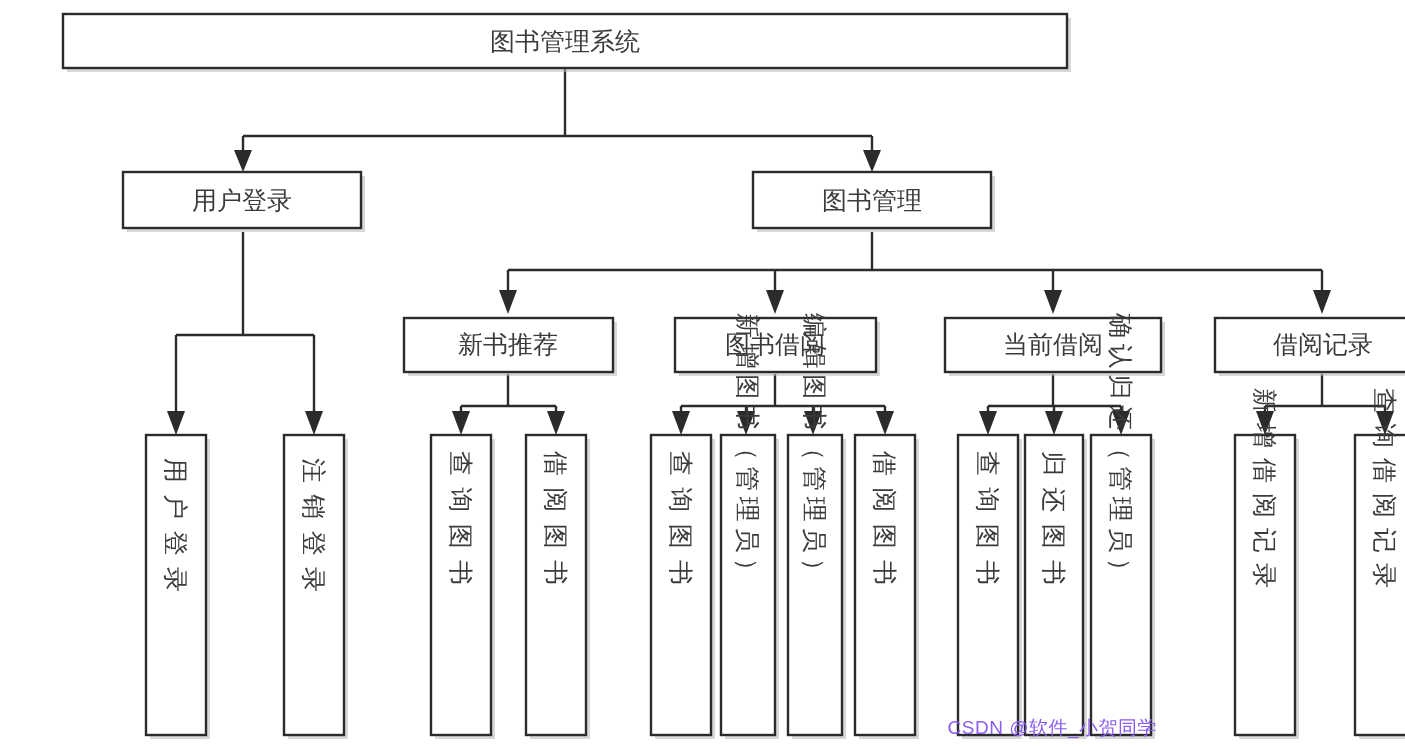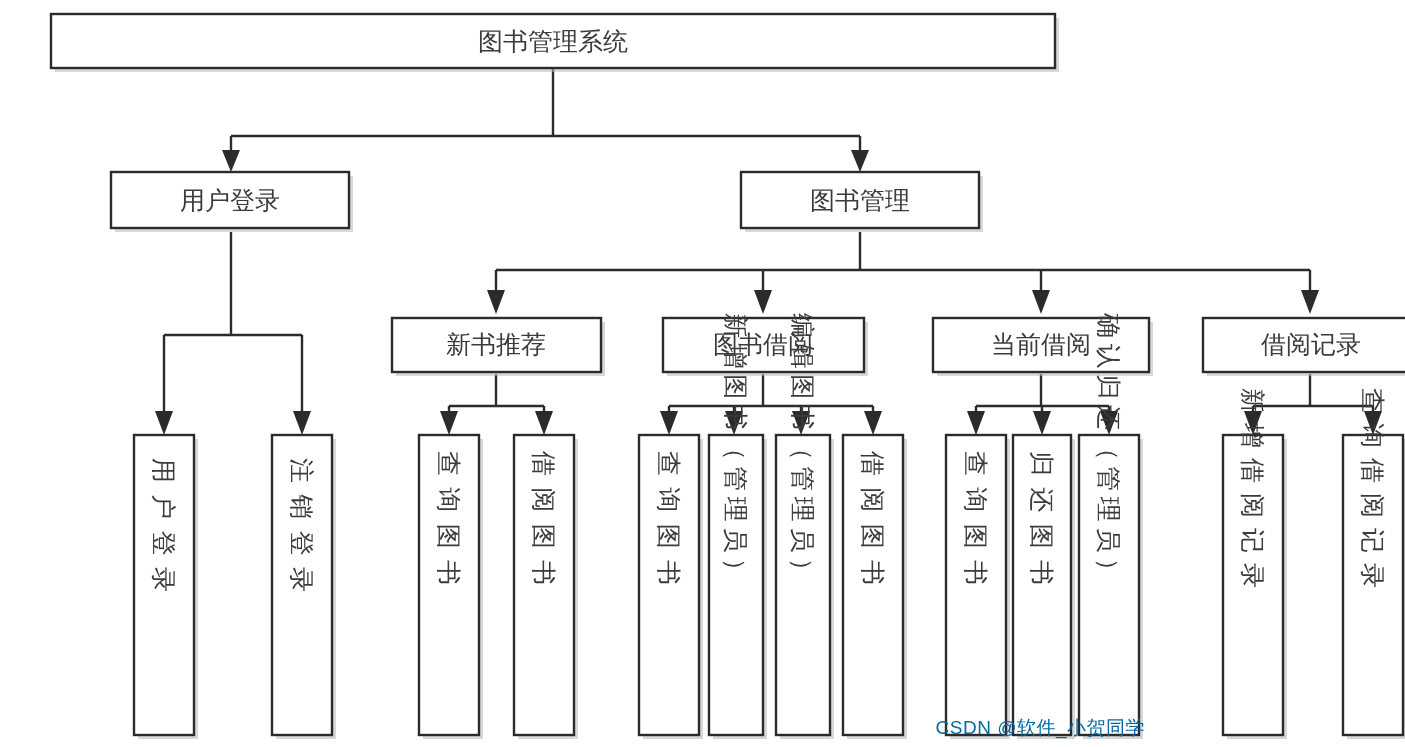--- a/index.html
+++ b/index.html
@@ -9,21 +9,21 @@
   }
   body {
     width: 1405px;
     height: 747px;
     font-family: "Liberation Sans", "DejaVu Sans", sans-serif;
     overflow: hidden;
     position: relative;
   }
   #diagram-root {
     position: absolute;
-    left: 4px;
+    left: 16px;
     top: 0;
     width: 1126px;
     height: 747px;
     padding-left: 27px;
   }
   svg.diagram {
     display: block;
     width: 1405px;
     height: 747px;
   }
@@ -58,21 +58,21 @@
     font-family: "Liberation Sans", "DejaVu Sans", sans-serif;
     font-size: 25px;
     text-anchor: middle;
   }
   .watermark {
     position: absolute;
     right: 12px;
     bottom: 6px;
     font-family: "Liberation Sans", "DejaVu Sans", sans-serif;
     font-size: 19px;
-    color: #0369a1;
+    color: #8b5cf6;
     white-space: nowrap;
     letter-spacing: 0.5px;
     user-select: none;
   }
 </style>
 </head>
 <body>
 
 <div id="diagram-root">
   <svg class="diagram" viewBox="0 0 1405 747" xmlns="http://www.w3.org/2000/svg">

